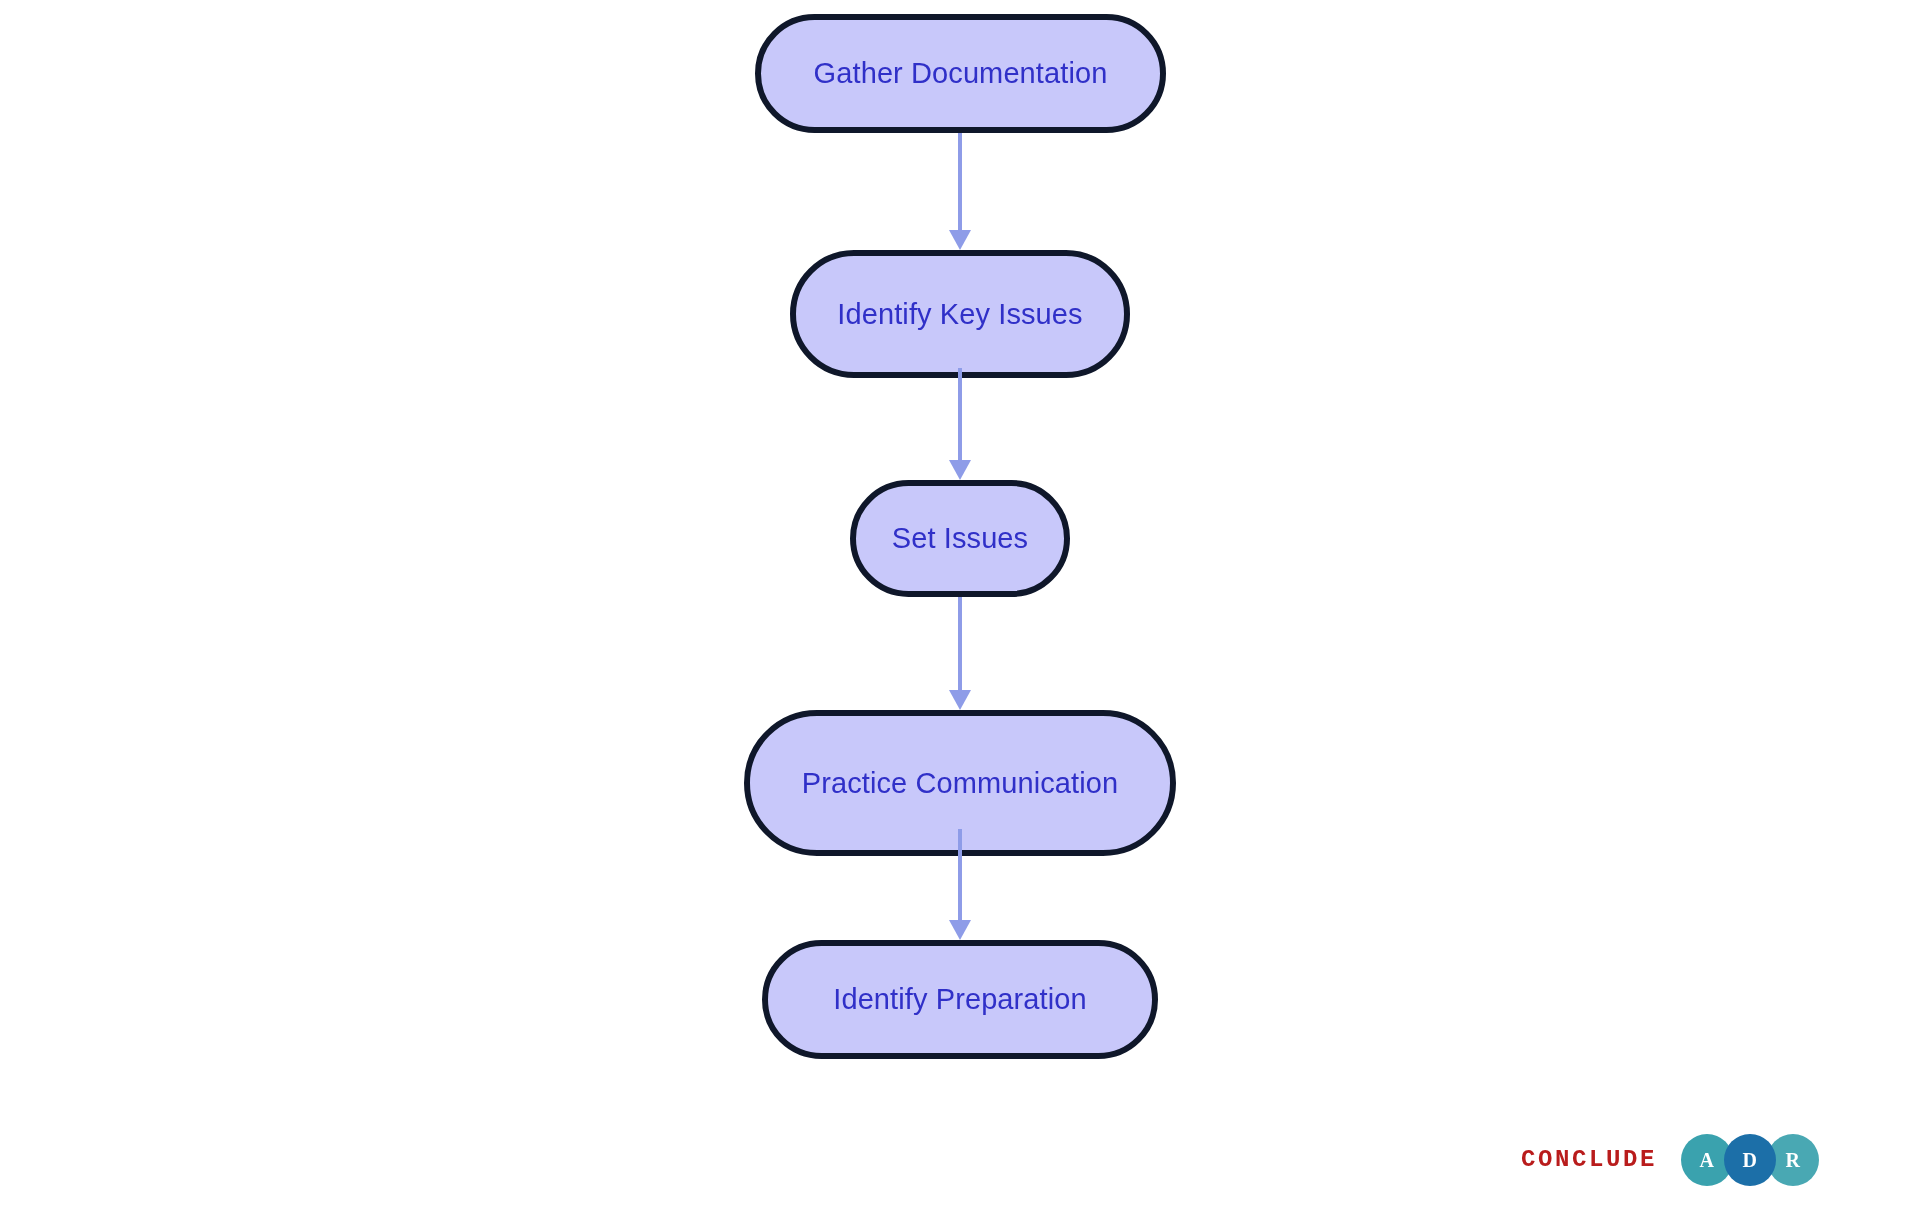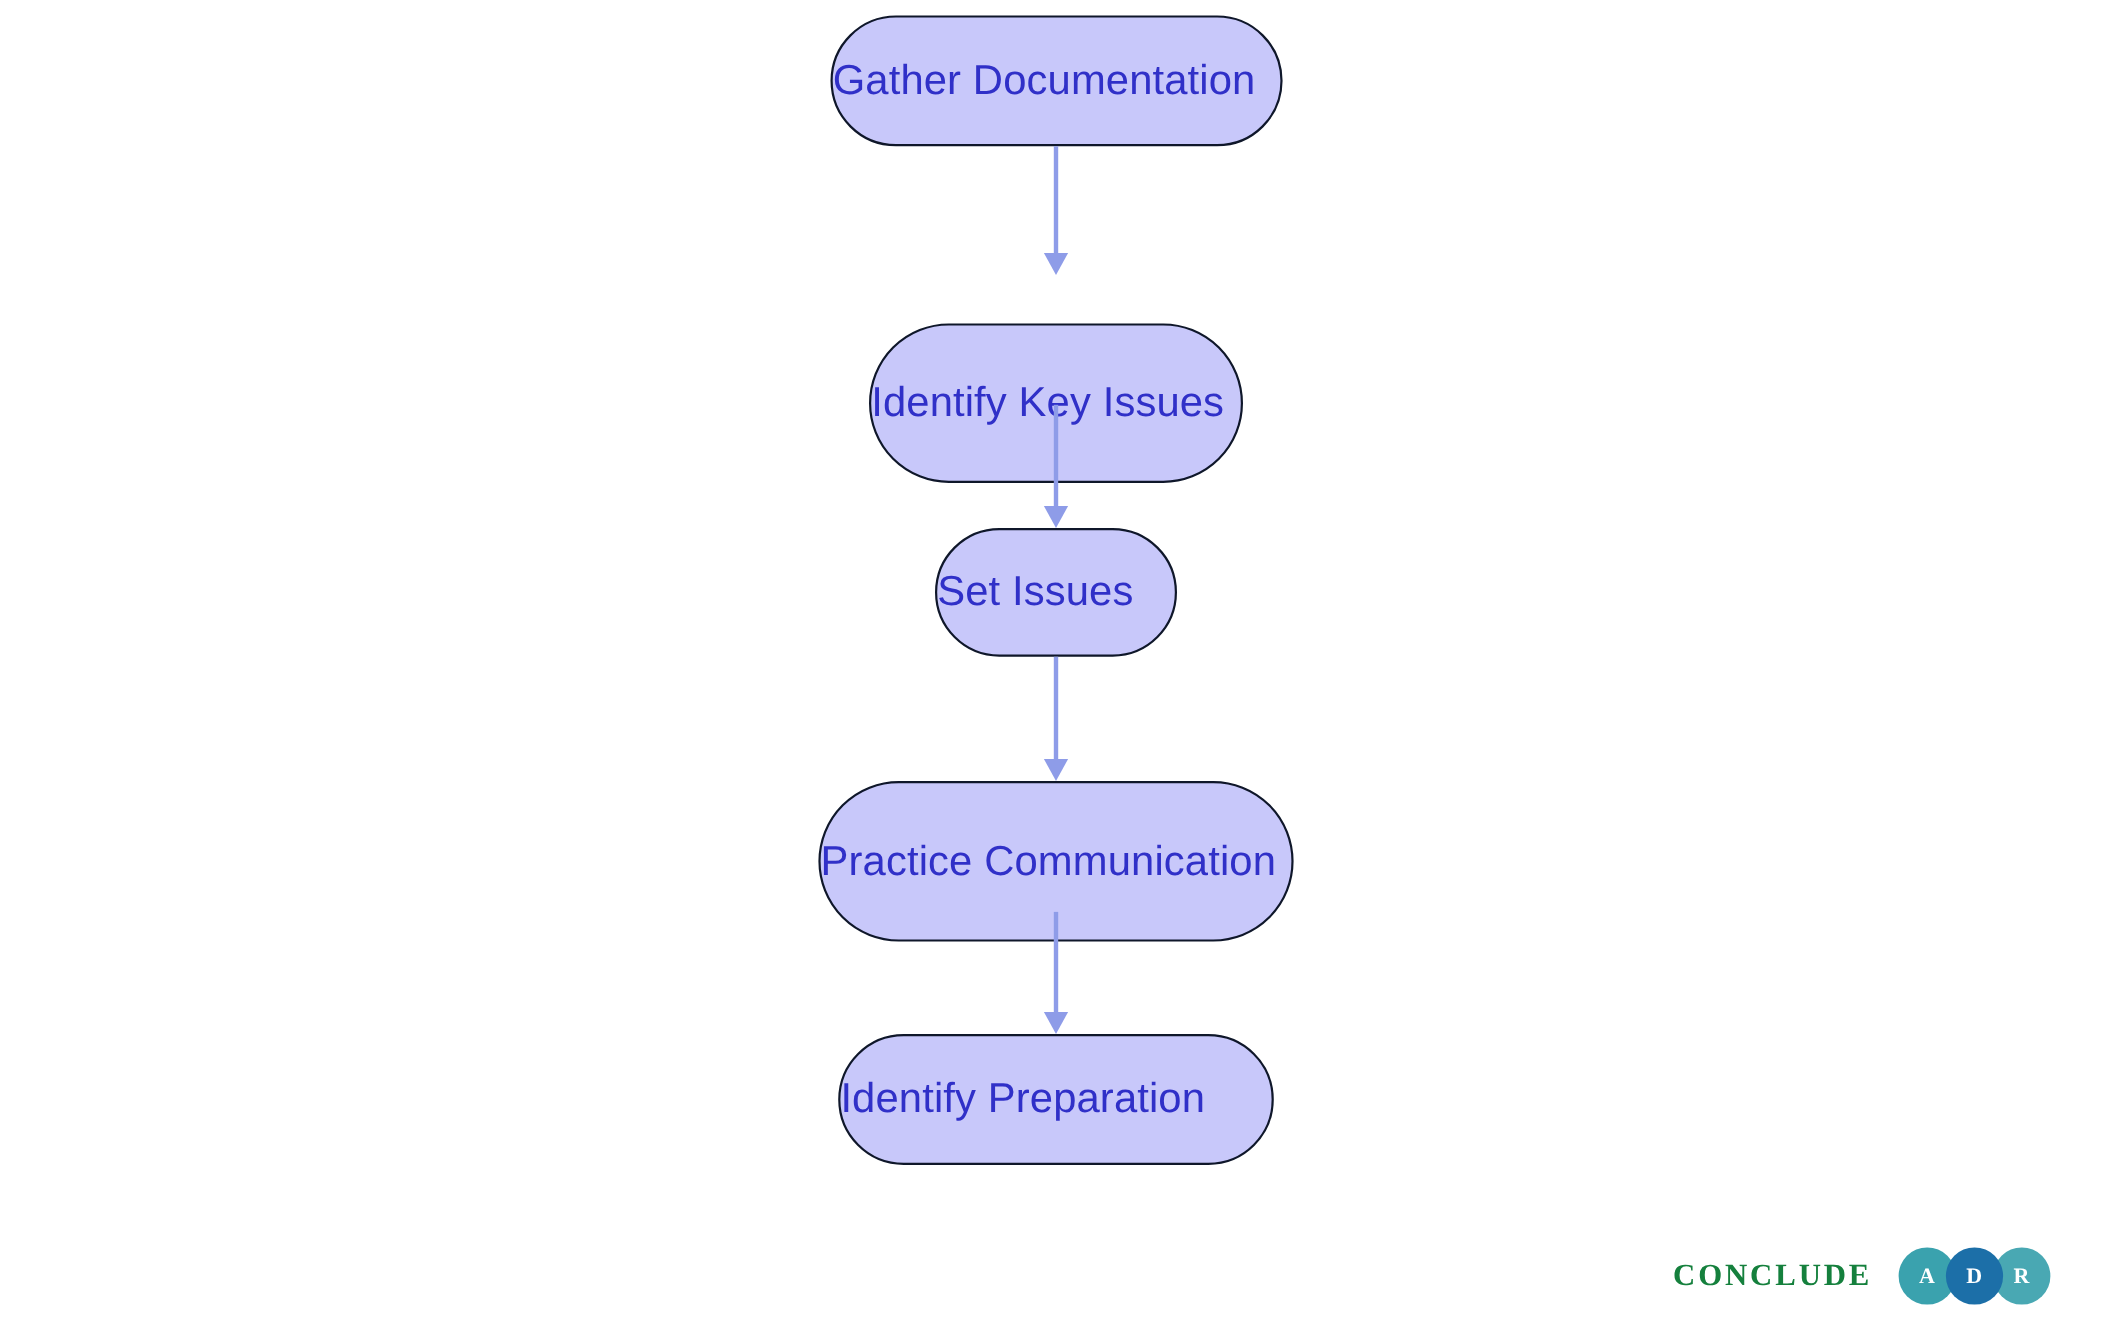--- a/index.html
+++ b/index.html
@@ -22,28 +22,28 @@
     top: 0;
     width: 1920px;
     height: 1215px;
   }
 
   
   .node {
     position: absolute;
     box-sizing: border-box;
     background: #c8c8fa;
-    border: 2px solid #0f172a;
+    border: 6px solid #0f172a;
     border-radius: 999px;
     display: flex;
     align-items: center;
-    justify-content: flex-start;
+    justify-content: center;
     color: #3030c8;
     font-family: "Liberation Sans", "DejaVu Sans", sans-serif;
-    font-size: 38px;
+    font-size: 29px;
     font-weight: 400;
     letter-spacing: 0.1px;
     white-space: nowrap;
     user-select: none;
   }
 
   
   .connector {
     position: absolute;
   }
@@ -70,25 +70,25 @@
   
   #brand-logo {
     position: absolute;
     left: 1521px;
     top: 1132px;
     display: flex;
     align-items: center;
     height: 56px;
   }
   #brand-wordmark {
-    font-family: Liberation Serif, serif;
-    font-size: 28px;
+    font-family: Liberation Mono, monospace;
+    font-size: 24px;
     font-weight: 700;
     letter-spacing: 2.6px;
-    color: #15803d;
+    color: #b91c1c;
     line-height: 1;
     white-space: nowrap;
   }
   .logo-circles {
     position: relative;
     margin-left: 24px;
     width: 138px;
     height: 52px;
   }
   .logo-circle {
@@ -117,21 +117,21 @@
 
   <div class="node" id="node-1" style="left:755px; top:14px; width:411px; height:119px;">
     <span>Gather Documentation</span>
   </div>
 
   <div class="connector" style="left:944px; top:133px; width:32px; height:117px;">
     <div class="connector-line" style="height:97px;"></div>
     <div class="connector-arrowhead"></div>
   </div>
 
-  <div class="node" id="node-2" style="left:790px; top:250px; width:340px; height:145px;margin-top:44px;">
+  <div class="node" id="node-2" style="left:790px; top:250px; width:340px; height:128px;">
     <span>Identify Key Issues</span>
   </div>
 
   <div class="connector" style="left:944px; top:368px; width:32px; height:112px;">
     <div class="connector-line" style="height:92px;"></div>
     <div class="connector-arrowhead"></div>
   </div>
 
   <div class="node" id="node-3" style="left:850px; top:480px; width:220px; height:117px;">
     <span>Set Issues</span>

